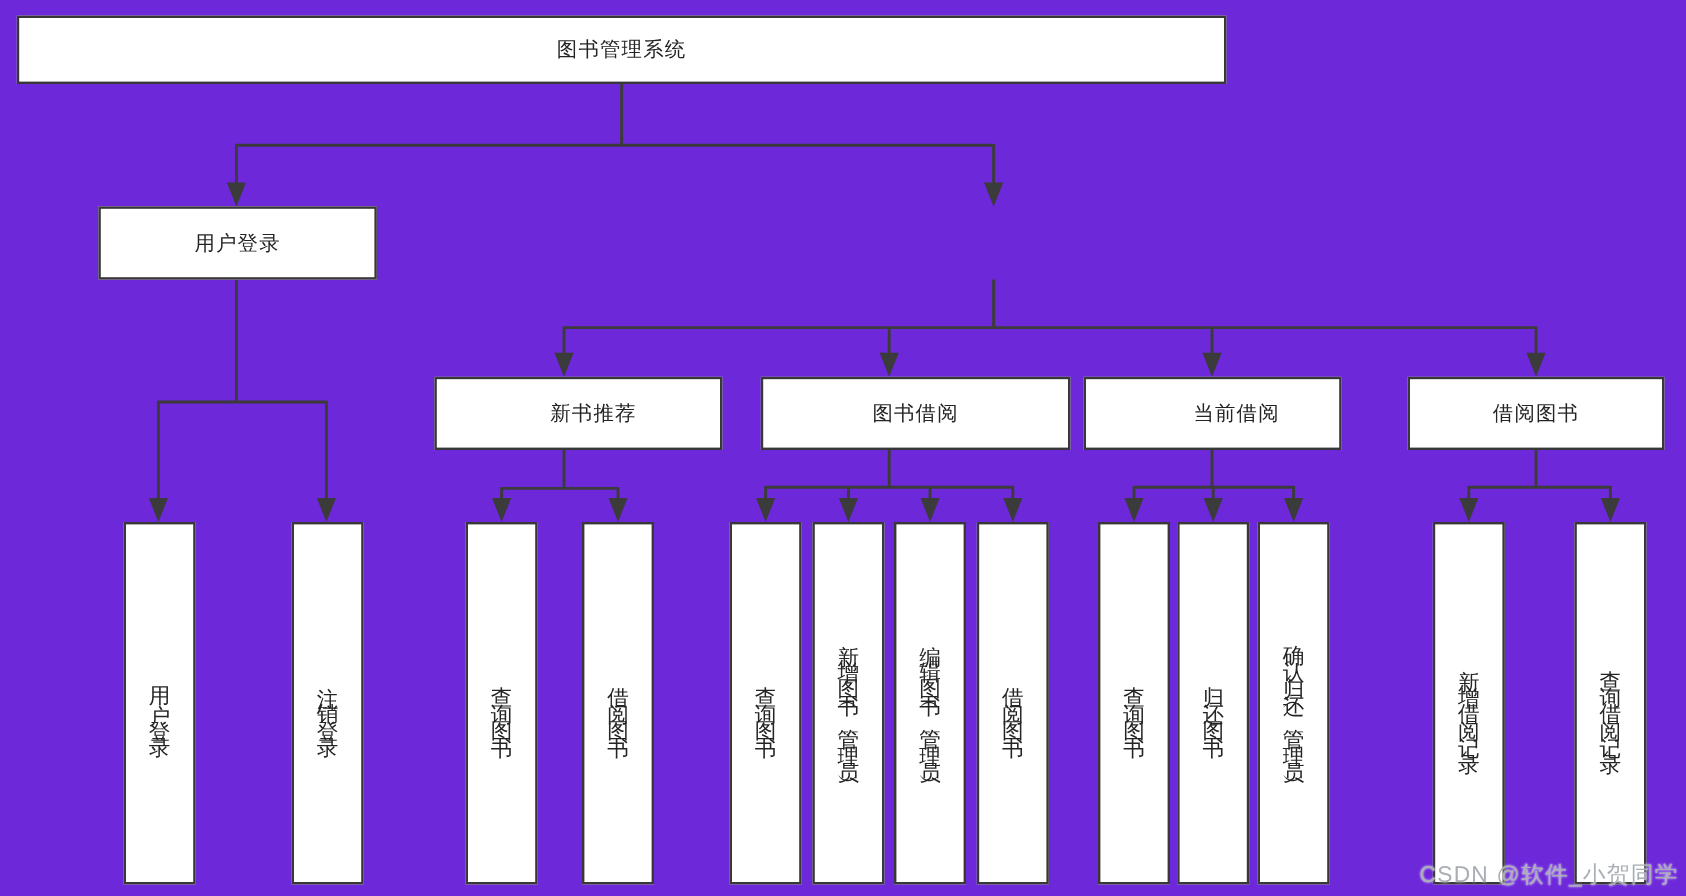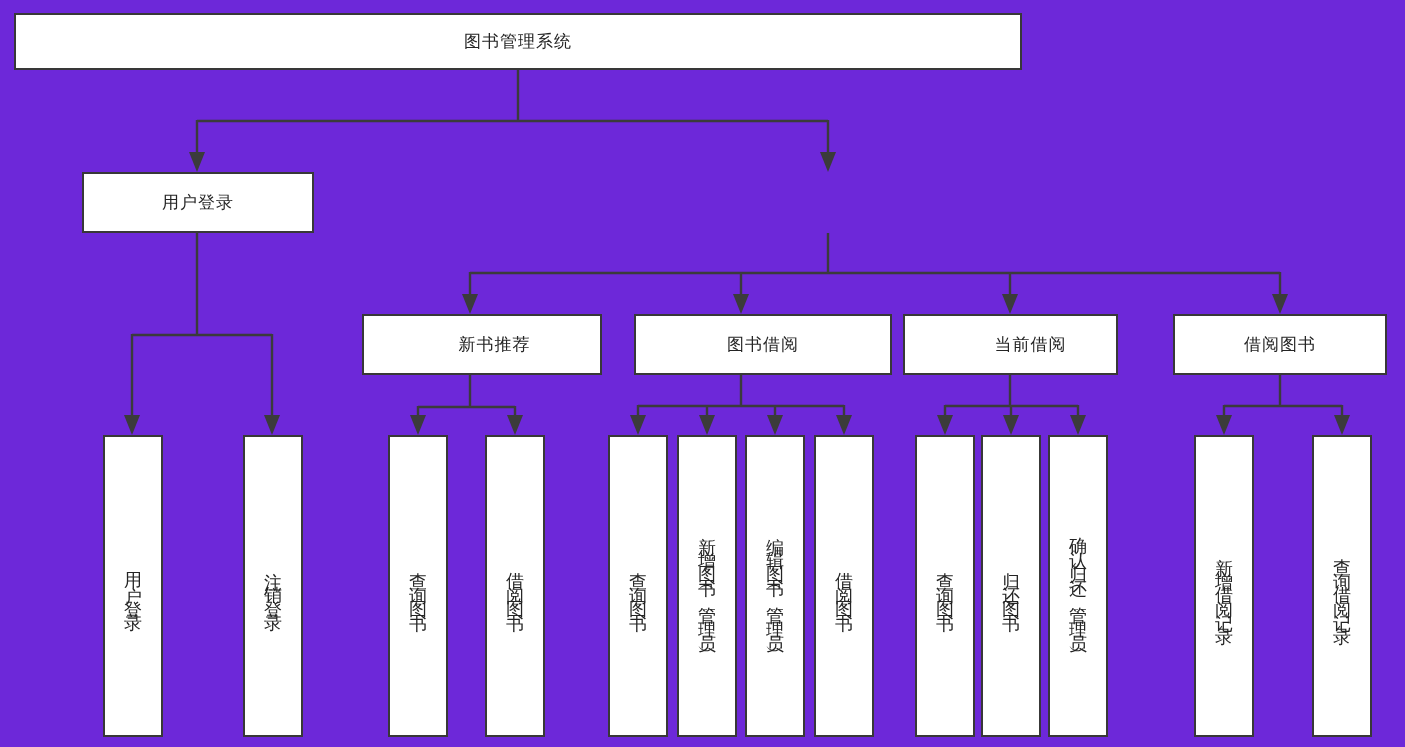--- a/index.html
+++ b/index.html
@@ -195,13 +195,14 @@
     <span class="vtext">确认归还（管理员）</span>
   </div>
 
   <div class="node leaf l-12">
     <span class="vtext">新增借阅记录</span>
   </div>
   <div class="node leaf l-13">
     <span class="vtext">查询借阅记录</span>
   </div>
 
+  <div class="watermark">CSDN @软件_小贺同学</div>
 </div>
 
 </body></html>

